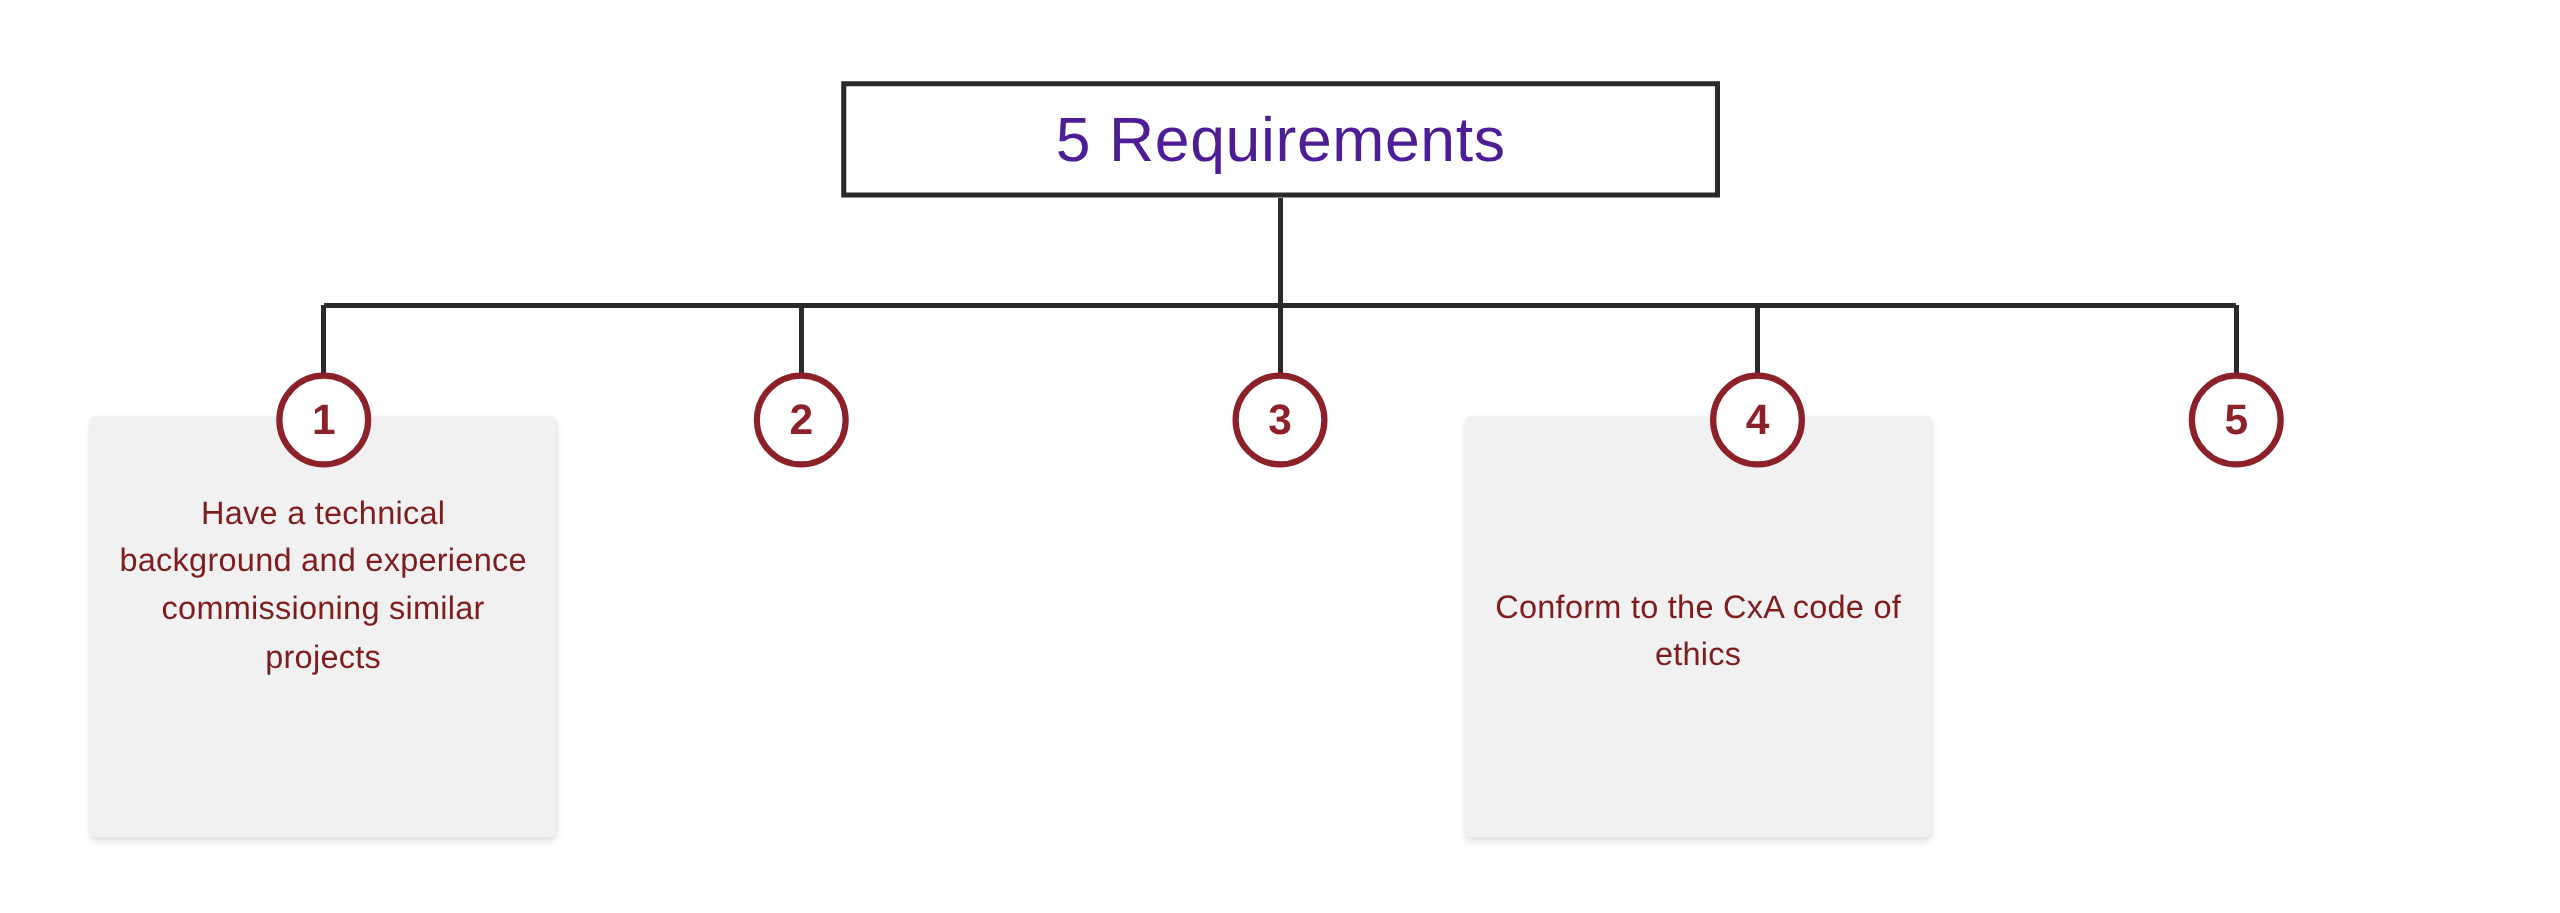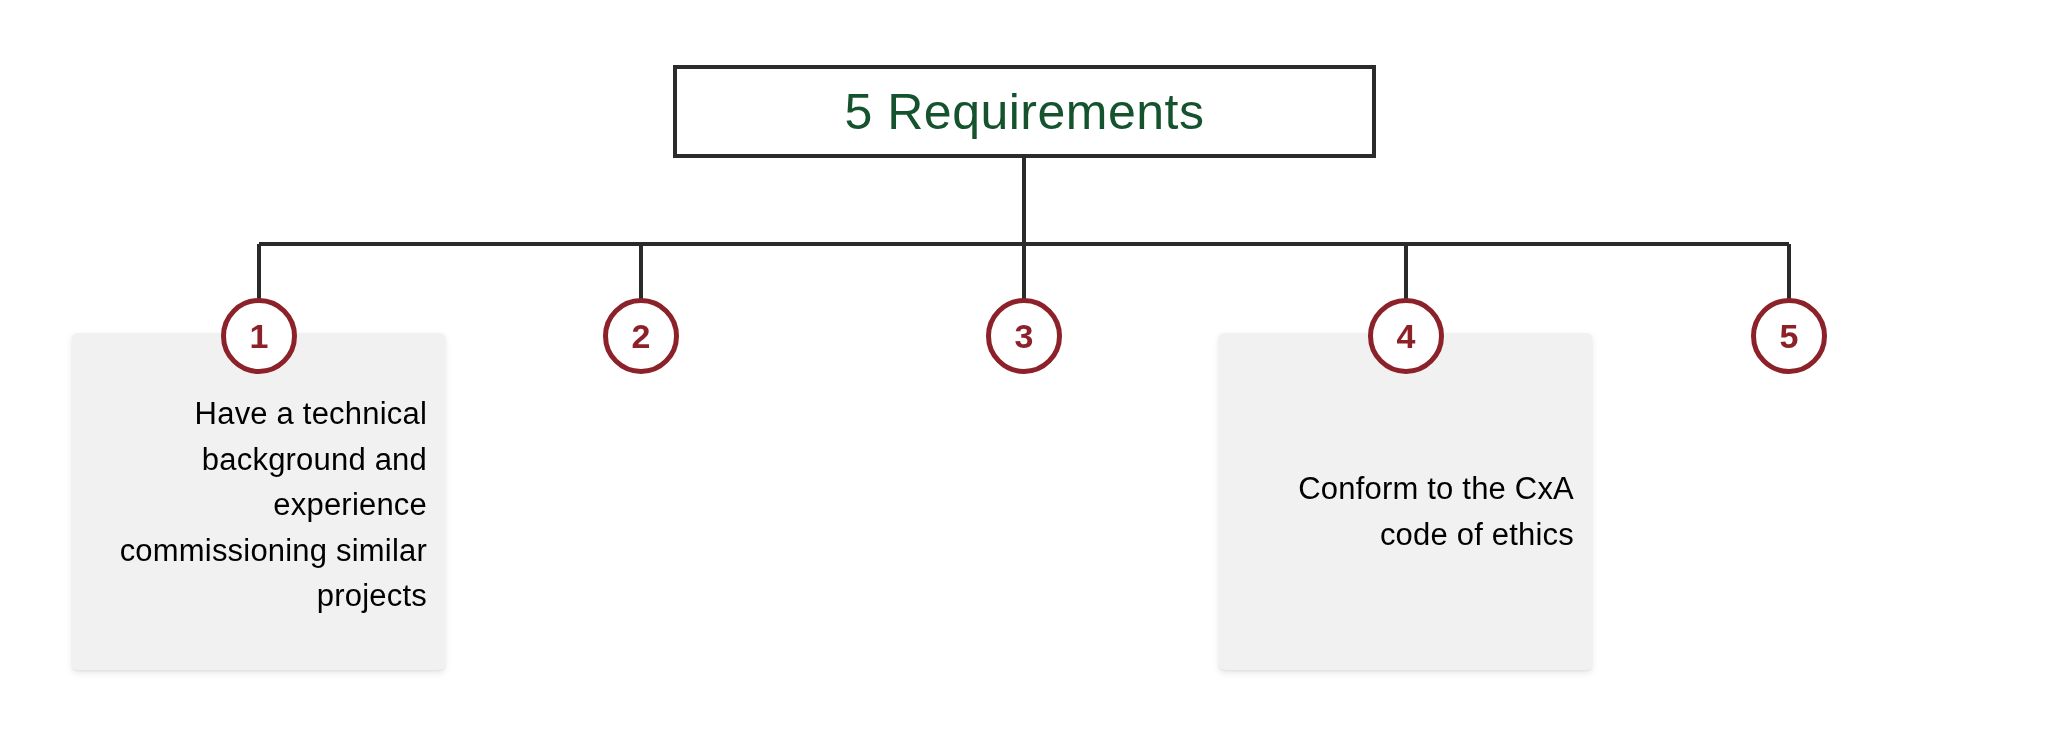--- a/index.html
+++ b/index.html
@@ -47,21 +47,21 @@
     background: #ffffff;
     display: flex;
     align-items: center;
     justify-content: center;
   }
   #title-text {
     font-family: "Liberation Sans", sans-serif;
     font-size: 50px;
     font-weight: 300;
     letter-spacing: 0.5px;
-    color: #14532d;
+    color: #4c1d95;
     white-space: nowrap;
     line-height: 1;
   }
 
   
   .card {
     position: absolute;
     top: 333px;
     width: 373px;
     height: 337px;
@@ -69,25 +69,25 @@
     background: #f1f1f1;
     border-radius: 5px;
     box-shadow: 0 3px 7px rgba(0,0,0,0.10), 0 1px 2px rgba(0,0,0,0.05);
     display: flex;
     align-items: center;
     justify-content: center;
     padding: 60px 18px 24px 18px;
   }
   .card-text {
     font-family: "Liberation Sans", sans-serif;
-    font-size: 31px;
+    font-size: 26px;
     font-weight: 300;
     line-height: 1.47;
-    color: #000000;
-    text-align: right;
+    color: #7f1d1d;
+    text-align: center;
     letter-spacing: 0.2px;
   }
   
   .card.v-top    { align-items: flex-start; padding-top: 58px; }
   .card.v-upmid  { align-items: flex-start; padding-top: 88px; }
   .card.v-mid    { align-items: flex-start; padding-top: 110px; }
   .card.v-lowmid { align-items: flex-start; padding-top: 133px; }
 
   
   .num-circle {
@@ -128,21 +128,21 @@
     <line x1="1789" y1="244" x2="1789" y2="300"></line>
   </svg>
 
   <div id="title-box">
     <div id="title-text">5 Requirements</div>
   </div>
 
   <div class="card v-top" style="left:72px;">
     <div class="card-text">Have a technical background and experience commissioning similar projects</div>
   </div>
-  <div class="card v-lowmid" style="left:1219px;">
+  <div class="card v-lowmid" style="left:1172px;">
     <div class="card-text">Conform to the CxA code of ethics</div>
   </div>
 
   <div class="num-circle" style="left:221px;">
     <span>1</span>
   </div>
   <div class="num-circle" style="left:603px;">
     <span>2</span>
   </div>
   <div class="num-circle" style="left:986px;">

